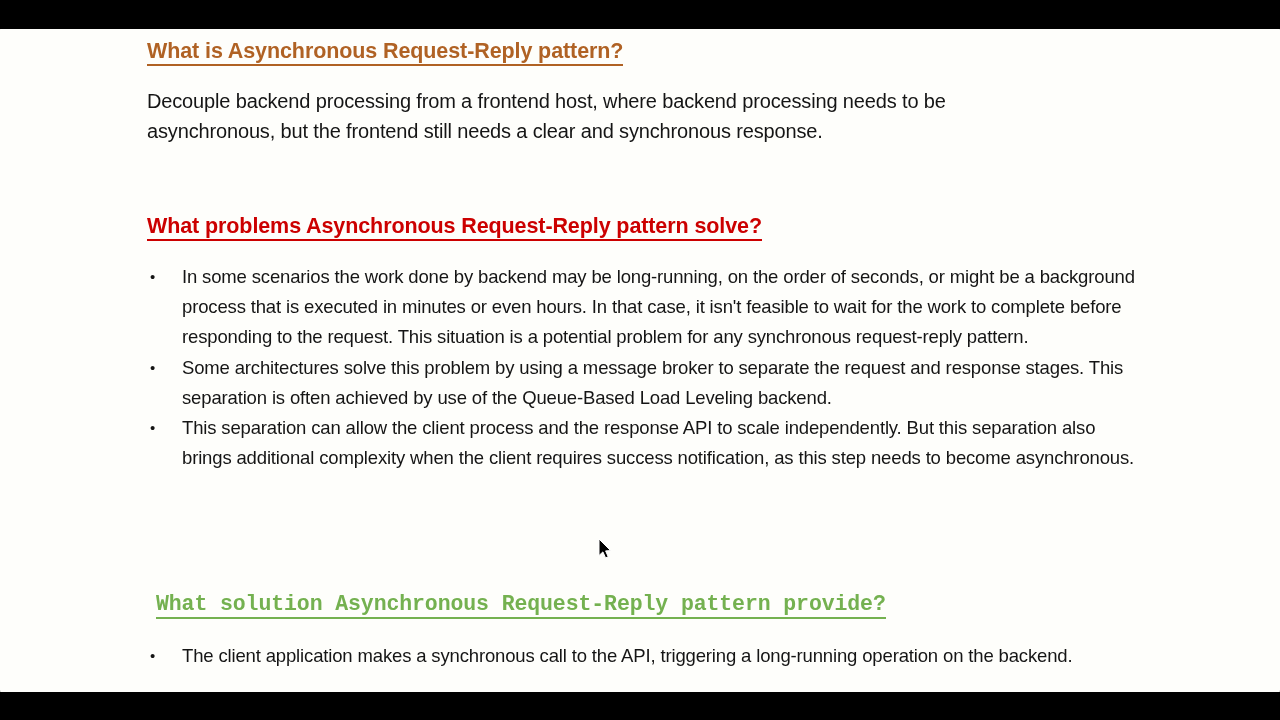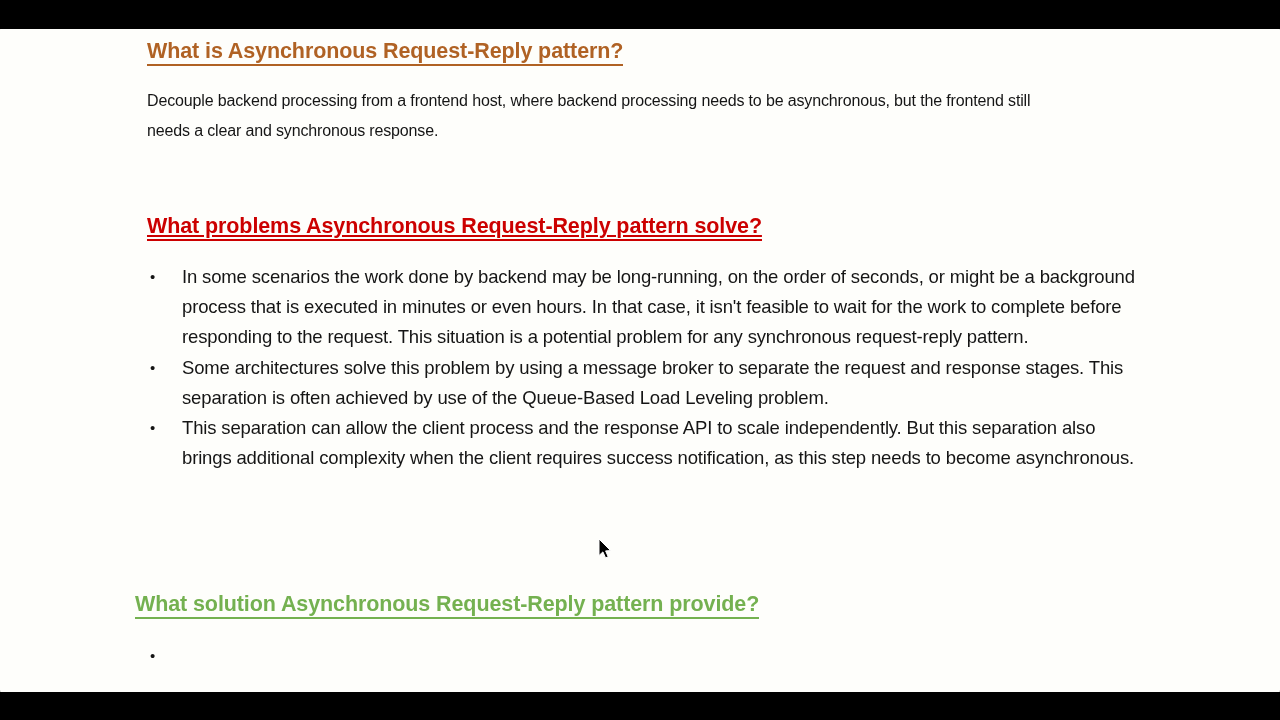--- a/index.html
+++ b/index.html
@@ -66,21 +66,21 @@
     border-bottom: 2.4px solid currentColor;
     padding-bottom: 1px;
   }
 
   .heading-brown { color: #B06224; }
   .heading-red   { color: #CC0000; }
   .heading-green { color: #74B150; }
 
   p.body-para {
     margin: 0;
-    font-size: 16px;
+    font-size: 20px;
     line-height: 30px;
     color: #151515;
     letter-spacing: -0.15px;
   }
 
   ul.bullets {
     margin: 0;
     padding: 0;
     list-style: none;
   }
@@ -98,23 +98,23 @@
     top: 0;
     font-size: 15px;
     line-height: 30.2px;
     color: #151515;
   }
   .b { font-weight: normal; }
 
   
   #heading-1 { position: absolute; left: 147px; top: 9px; }
   #para-1    { position: absolute; left: 147px; top: 57px; width: 900px; }
-  #heading-2 { position: absolute; left: 147px; top: 184px; text-decoration: underline; }
+  #heading-2 { position: absolute; left: 147px; top: 184px; }
   #list-1    { position: absolute; left: 147px; top: 233px; width: 1000px; }
-  #heading-3 { position: absolute; left: 135px; top: 562px; }
+  #heading-3 { position: absolute; left: 156px; top: 562px; font-family: Liberation Mono, monospace; }
   #list-2    { position: absolute; left: 147px; top: 612px; width: 1000px; }
 
   
   .cursor {
     position: absolute;
     left: 598px;
     top: 538px;
     width: 14px;
     height: 22px;
     z-index: 25;
@@ -137,34 +137,34 @@
 
       <h2 class="heading heading-red" id="heading-2"><span class="hd-text">What problems Asynchronous Request-Reply pattern solve?</span></h2>
 
       <ul class="bullets" id="list-1">
         <li>
           <span class="dot">•</span>
           <span>In some scenarios the work done by backend may be long-running, on the order of seconds, or might be a background process that is executed in minutes or even hours. In that case, it isn't feasible to wait for the work to complete before responding to the request. This situation is a potential problem for any synchronous request-reply pattern.</span><span class="b"></span><span></span>
         </li>
         <li>
           <span class="dot">•</span>
-          <span>Some architectures solve this problem by using a message broker to separate the request and response stages. This separation is often achieved by use of the </span><span class="b">Queue-Based Load Leveling</span><span> problem.</span>
+          <span>Some architectures solve this problem by using a message broker to separate the request and response stages. This separation is often achieved by use of the </span><span class="b">Queue-Based Load Leveling</span><span> backend.</span>
         </li>
         <li>
           <span class="dot">•</span>
           <span>This separation can allow the client process and the response API to scale independently. </span><span class="b">But this separation also brings additional complexity when the client requires success notification, as this step needs to become asynchronous.</span><span></span>
         </li>
       </ul>
 
       <h2 class="heading heading-green" id="heading-3"><span class="hd-text">What solution Asynchronous Request-Reply pattern provide?</span></h2>
 
       <ul class="bullets" id="list-2">
         <li>
           <span class="dot">•</span>
-          <span class="b"></span><span></span>
+          <span>The client application makes a synchronous call to the API, triggering a long-running operation on the backend.</span><span class="b"></span><span></span>
         </li>
       </ul>
 
     </div>
   </div>
 
   <svg class="cursor" viewBox="0 0 14 22">
     <path d="M1,1 L1,17.5 L4.9,13.9 L7.6,19.9 L10.2,18.7 L7.6,12.9 L12.6,12.6 Z" fill="#000000" stroke="#FFFFFF" stroke-width="1"></path>
   </svg>
 

